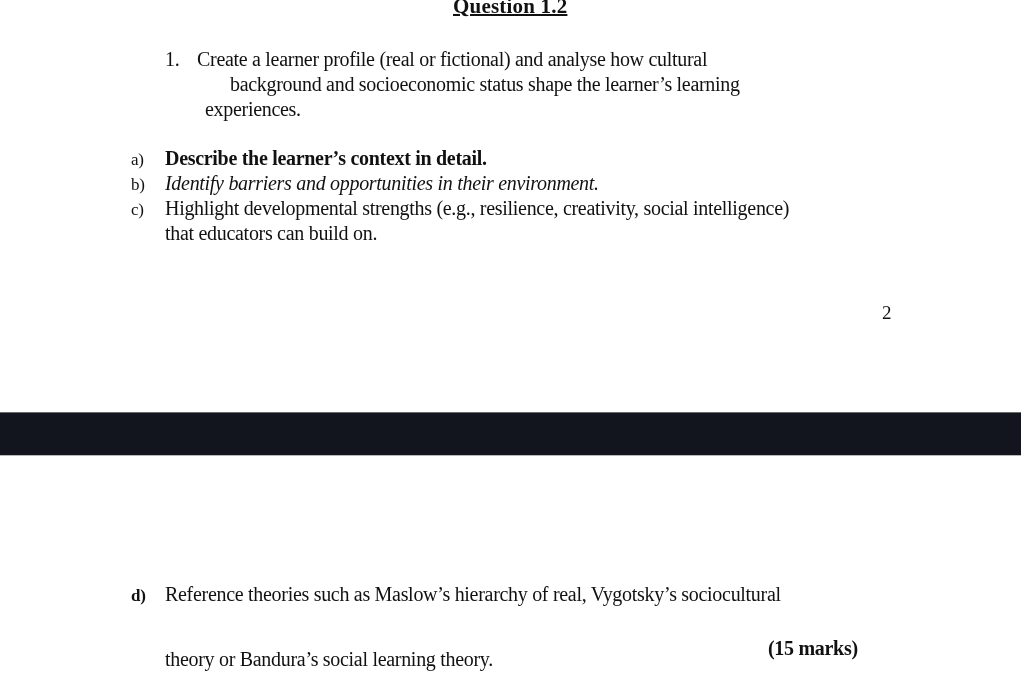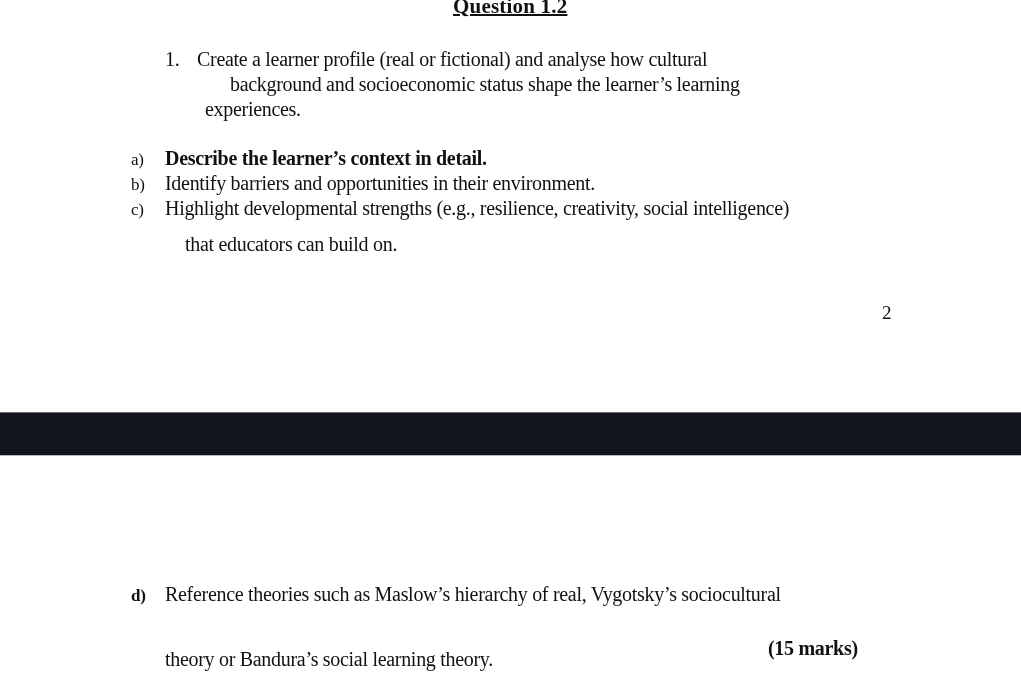--- a/index.html
+++ b/index.html
@@ -63,25 +63,25 @@
 
 <div class="abs text num">1.</div>
 <div class="abs text line" style="top:47px;">Create a learner profile (real or fictional) and analyse how cultural</div>
 <div class="abs text line" style="top:72px;margin-left:33px;">background and socioeconomic status shape the learner’s learning</div>
 <div class="abs text line" style="top:97px;margin-left:8px;">experiences.</div>
 
 <div class="abs text label" style="top:147px;">a)</div>
 <div class="abs text item" style="top:146px;font-weight:bold;">Describe the learner’s context in detail.</div>
 
 <div class="abs text label" style="top:172px;">b)</div>
-<div class="abs text item" style="top:171px;">Identify barriers and opportunities in their environment.</div>
+<div class="abs text item" style="top:171px;font-style:italic;">Identify barriers and opportunities in their environment.</div>
 
 <div class="abs text label" style="top:197px;">c)</div>
 <div class="abs text item" style="top:196px;">Highlight developmental strengths (e.g., resilience, creativity, social intelligence)</div>
-<div class="abs text item" style="top:232px;margin-left:20px;">that educators can build on.</div>
+<div class="abs text item" style="top:221px;">that educators can build on.</div>
 
 <div class="abs page-num">2</div>
 
 <div class="band"></div>
 
 <div class="abs text label bold" style="top:583px;">d)</div>
 <div class="abs text item" style="top:582px;">Reference theories such as Maslow’s hierarchy of real, Vygotsky’s sociocultural</div>
 <div class="abs text item" style="top:607px;margin-top:40px;">theory or Bandura’s social learning theory.</div>
 
 <div class="abs text marks">(15 marks)</div>

